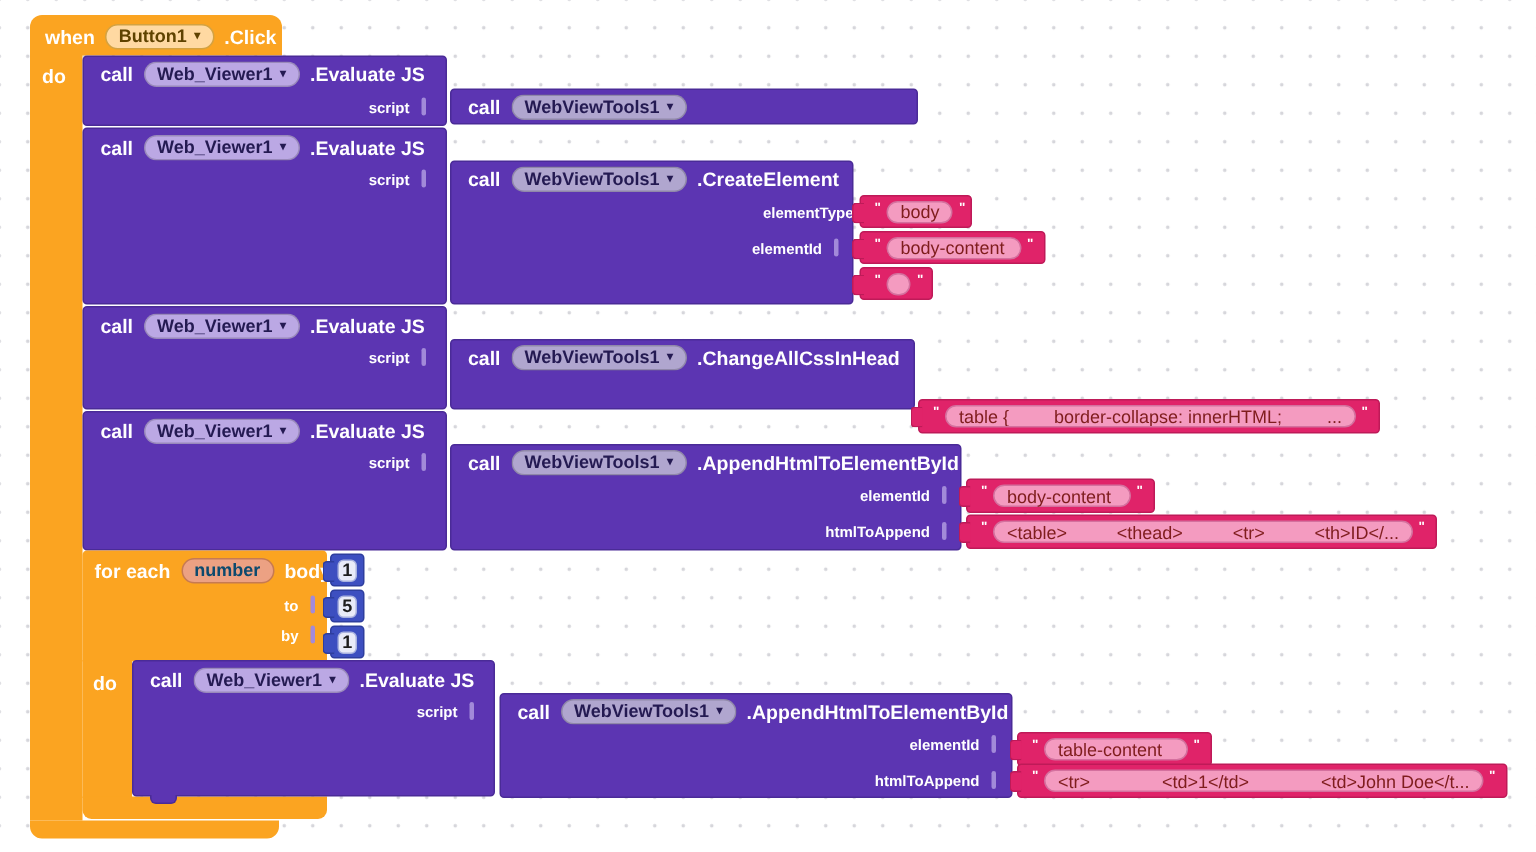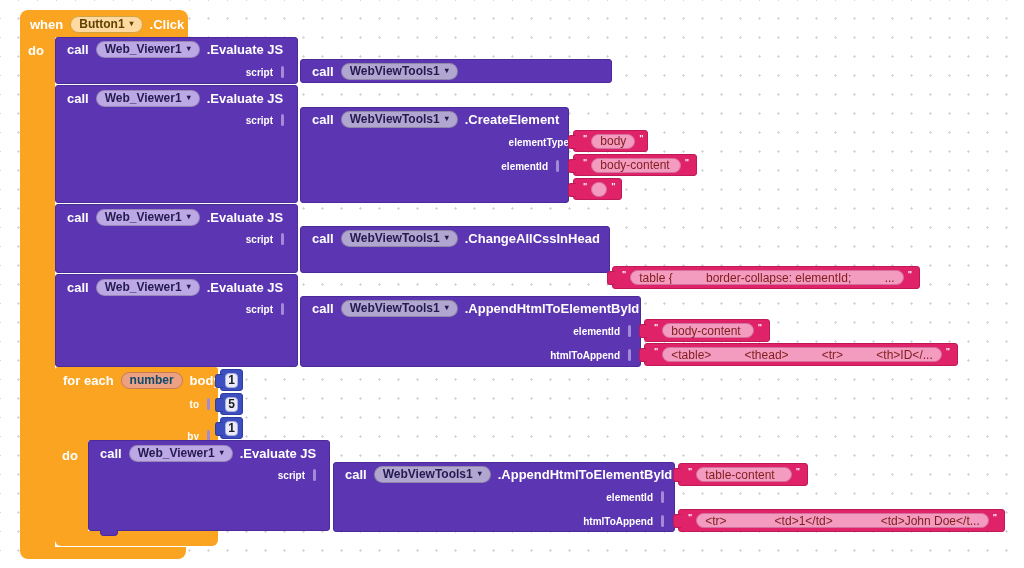--- a/index.html
+++ b/index.html
@@ -146,21 +146,21 @@
       <span>WebViewTools1</span>
       <span class="arr"></span>
     </span>
     <span class="wlbl">.ChangeAllCssInHead</span>
   </div>
 
   <div class="pink-rect" style="left:612px;top:266px;width:308px;height:23px;">
     <span class="q"></span>
     <span class="fld segs">
       <span>table {</span>
-      <span>border-collapse: elementId;</span>
+      <span>border-collapse: innerHTML;</span>
       <span>...</span>
     </span>
     <span class="q"></span>
   </div>
 
   <div class="purple-rect" style="left:55px;top:274px;width:243px;height:93px;"></div>
   <div class="hrow" style="left:67px;top:278px;">
     <span class="wlbl">call</span>
     <span class="pill pill-viewer">
       <span>Web_Viewer1</span>
@@ -203,21 +203,21 @@
   <div class="orange-rect" style="left:55px;top:531px;width:163px;height:15px;border-radius:0 0 6px 6px;"></div>
 
   <div class="hrow" style="left:63px;top:371px;">
     <span class="wlbl">for each</span>
     <span class="pill pill-number">
       <span>number</span>
     </span>
     <span class="wlbl">body</span>
   </div>
   <div class="rlbl" style="left:100px;top:396px;width:110px;">to</div>
-  <div class="rlbl" style="left:100px;top:428px;width:110px;">by</div>
+  <div class="rlbl" style="left:100px;top:416px;width:110px;">by</div>
   <div class="abs wlbl" style="left:62px;top:447px;">do</div>
 
   <div class="blue-rect" style="left:220px;top:369px;width:23px;height:22px;">
     <span class="nfld">1</span>
   </div>
   <div class="blue-rect" style="left:220px;top:393px;width:23px;height:22px;">
     <span class="nfld">5</span>
   </div>
   <div class="blue-rect" style="left:220px;top:417px;width:23px;height:22px;">
     <span class="nfld">1</span>
@@ -240,21 +240,21 @@
     <span class="wlbl">call</span>
     <span class="pill pill-tools">
       <span>WebViewTools1</span>
       <span class="arr"></span>
     </span>
     <span class="wlbl">.AppendHtmlToElementById</span>
   </div>
   <div class="rlbl" style="left:464px;top:489px;width:200px;">elementId</div>
   <div class="rlbl" style="left:464px;top:513px;width:200px;">htmlToAppend</div>
 
-  <div class="pink-rect" style="left:678px;top:463px;width:130px;height:23px;">
+  <div class="pink-rect" style="left:678px;top:488px;width:130px;height:23px;">
     <span class="q"></span>
     <span class="fld">table-content</span>
     <span class="q"></span>
   </div>
   <div class="pink-rect" style="left:678px;top:509px;width:327px;height:23px;">
     <span class="q"></span>
     <span class="fld segs">
       <span>&lt;tr&gt;</span>
       <span>&lt;td&gt;1&lt;/td&gt;</span>
       <span>&lt;td&gt;John Doe&lt;/t...</span>

